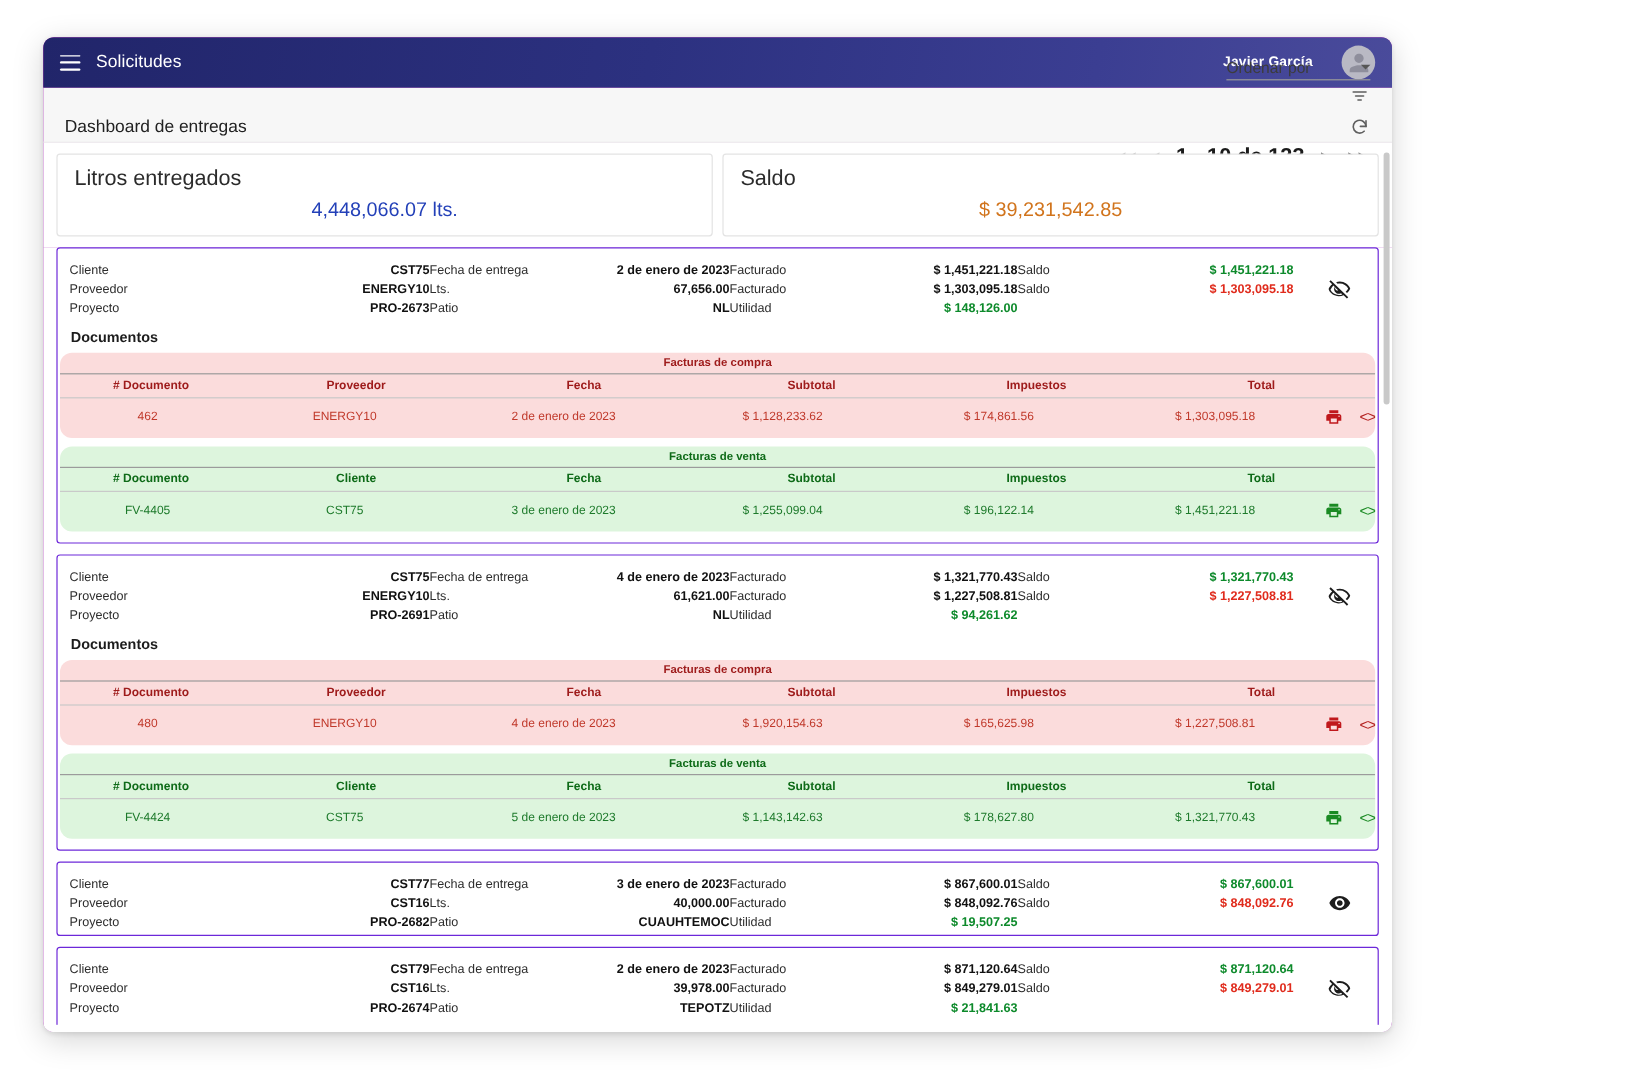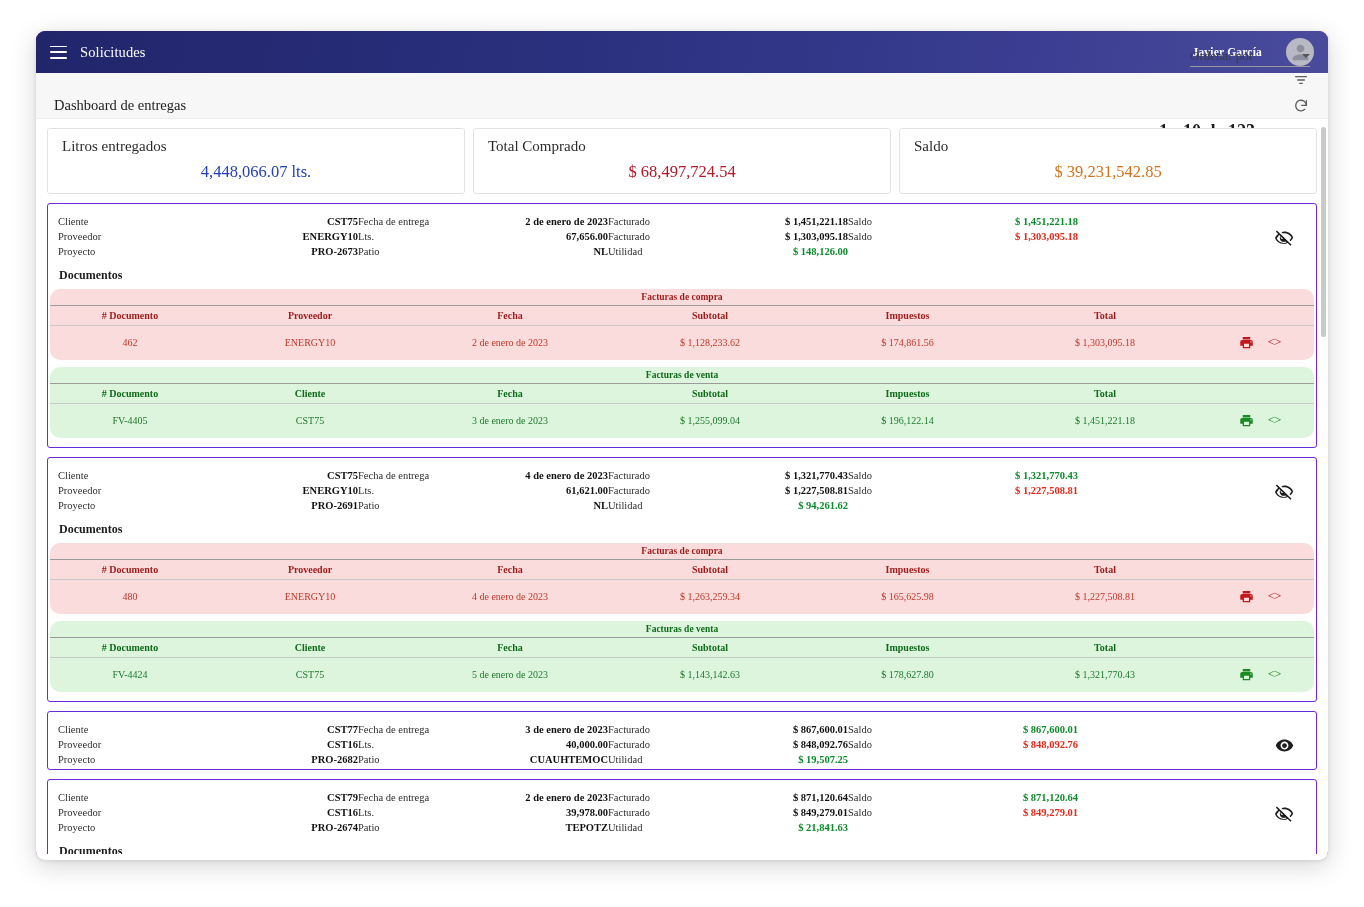--- a/index.html
+++ b/index.html
@@ -14,26 +14,25 @@
   .page {
     position: relative;
     width: 1364px; height: 907px;
     background: #ffffff;
     overflow: hidden;
   }
   
   .window {
     position: absolute;
     left: 36px; top: 31px;
-    width: 1292px; height: 829px;
+    width: 1124px; height: 829px;
     background: #a21caf;
     border-radius: 9px;
     box-shadow: 0 6px 26px rgba(0,0,0,0.17), 0 1px 4px rgba(0,0,0,0.10);
     overflow: hidden;
-    font-family: Liberation Serif, serif;
   }
 
   
   .appbar {
     position: relative;
     height: 42px;
     background: linear-gradient(100deg, #21256a 0%, #2c3180 45%, #3b3e92 78%, #4a4b9b 100%);
     display: flex; align-items: center;
     padding: 0 14px 0 14px;
     color: #ffffff;
@@ -103,21 +102,21 @@
     gap: 8px;
   }
   .kpi {
     flex: 1 1 0;
     border: 1px solid #e3e3e3;
     border-radius: 3px;
     padding: 9px 14px 11px 14px;
     min-height: 63px;
     background: #fff;
   }
-  .kpi-label { font-size: 15px; color: #2b2b2b; margin-bottom: 7px; }
+  .kpi-label { font-size: 18px; color: #2b2b2b; margin-bottom: 7px; }
   .kpi-value { font-size: 16.5px; text-align: center; font-weight: 400; }
   .kpi-value.blue   { color: #2340b8; }
   .kpi-value.olive  { color: #6a6a22; }
   .kpi-value.crimson{ color: #b3182b; }
   .kpi-value.green  { color: #1a8a2e; }
   .kpi-value.orange { color: #d1741c; }
 
   
   .list {
     padding: 0 11px 0 11px;
@@ -266,24 +265,20 @@
         </div>
       </div>
     </div>
 
     <div class="kpis" id="kpi-strip">
         <div class="kpi">
           <div class="kpi-label">Litros entregados</div>
           <div class="kpi-value blue">4,448,066.07 lts.</div>
         </div>
         <div class="kpi">
-          <div class="kpi-label">Total Comprado</div>
-          <div class="kpi-value crimson">$ 68,497,724.54</div>
-        </div>
-        <div class="kpi">
           <div class="kpi-label">Saldo</div>
           <div class="kpi-value orange">$ 39,231,542.85</div>
         </div>
       </div>
 
     <div class="list" id="record-list">
         <div class="record">
           <div class="rec-summary">
             <div class="sumcol c1">
               <div class="k">Cliente</div>
@@ -430,21 +425,21 @@
               <div class="cell c-fecha">Fecha</div>
               <div class="cell c-sub">Subtotal</div>
               <div class="cell c-imp">Impuestos</div>
               <div class="cell c-tot">Total</div>
               <div class="c-acts"></div>
             </div>
             <div class="st-row st-body">
               <div class="cell c-doc">480</div>
               <div class="cell c-party">ENERGY10</div>
               <div class="cell c-fecha">4 de enero de 2023</div>
-              <div class="cell c-sub">$ 1,263,259.34</div>
+              <div class="cell c-sub">$ 1,920,154.63</div>
               <div class="cell c-imp">$ 165,625.98</div>
               <div class="cell c-tot">$ 1,227,508.81</div>
               <div class="c-acts">
                 <span class="act">
                   <svg viewBox="0 0 24 24">
                     <path d="M19 8H5c-1.7 0-3 1.3-3 3v6h4v4h12v-4h4v-6c0-1.7-1.3-3-3-3zm-3 11H8v-5h8v5zm3-7c-.6 0-1-.4-1-1s.4-1 1-1 1 .4 1 1-.4 1-1 1zm-1-9H6v4h12V3z"></path>
                   </svg>
                 </span>
                 <span class="act code">&lt;&gt;</span>
               </div>

